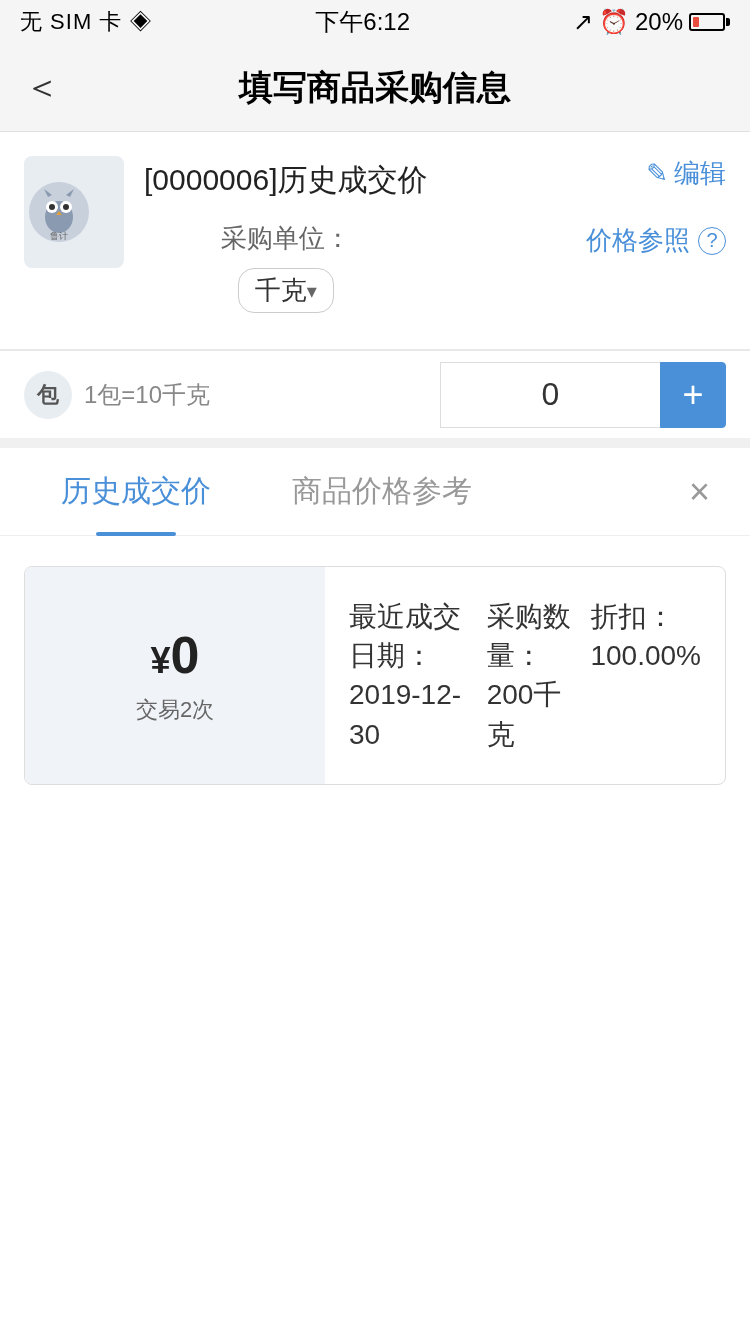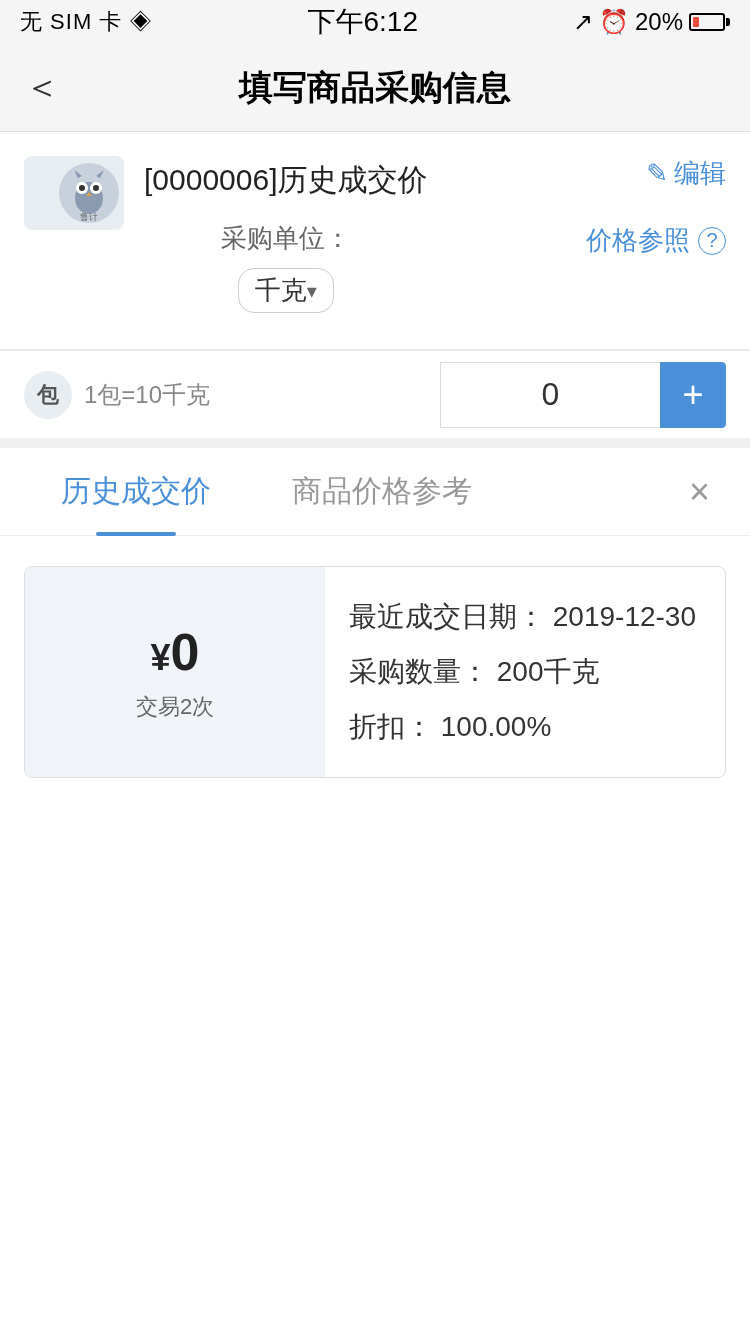--- a/index.html
+++ b/index.html
@@ -22,21 +22,21 @@
       justify-content: space-between;
       padding: 0 20px;
     }
     .status-left {
       font-size: 22px;
       font-weight: 500;
       color: #000;
       letter-spacing: 1px;
     }
     .status-center {
-      font-size: 28px;
+      font-size: 24px;
       font-weight: 500;
       color: #000;
     }
     .status-right {
       display: flex;
       align-items: center;
       gap: 6px;
       font-size: 24px;
       color: #000;
     }
@@ -106,26 +106,26 @@
       justify-content: space-between;
       margin-bottom: 16px;
     }
     .product-left {
       display: flex;
       align-items: flex-start;
       gap: 20px;
     }
     .product-thumbnail {
       width: 100px;
-      height: 74px;
+      height: 112px;
       background: #e8edf2;
       border-radius: 8px;
       display: flex;
       align-items: center;
-      justify-content: flex-end;
+      justify-content: flex-start;
       flex-shrink: 0;
     }
     .product-info {
       display: flex;
       flex-direction: column;
       gap: 20px;
       padding-top: 4px;
     }
     .product-name {
       font-size: 30px;
@@ -323,21 +323,21 @@
       font-size: 36px;
     }
     .trade-count {
       font-size: 22px;
       color: #666;
     }
     .history-detail-col {
       flex: 1;
       padding: 30px 24px;
       display: flex;
-      flex-direction: column;
+      flex-direction: row;
       gap: 16px;
       justify-content: center;
     }
     .detail-row {
       font-size: 28px;
       color: #333;
       line-height: 1.4;
     }
 
     

